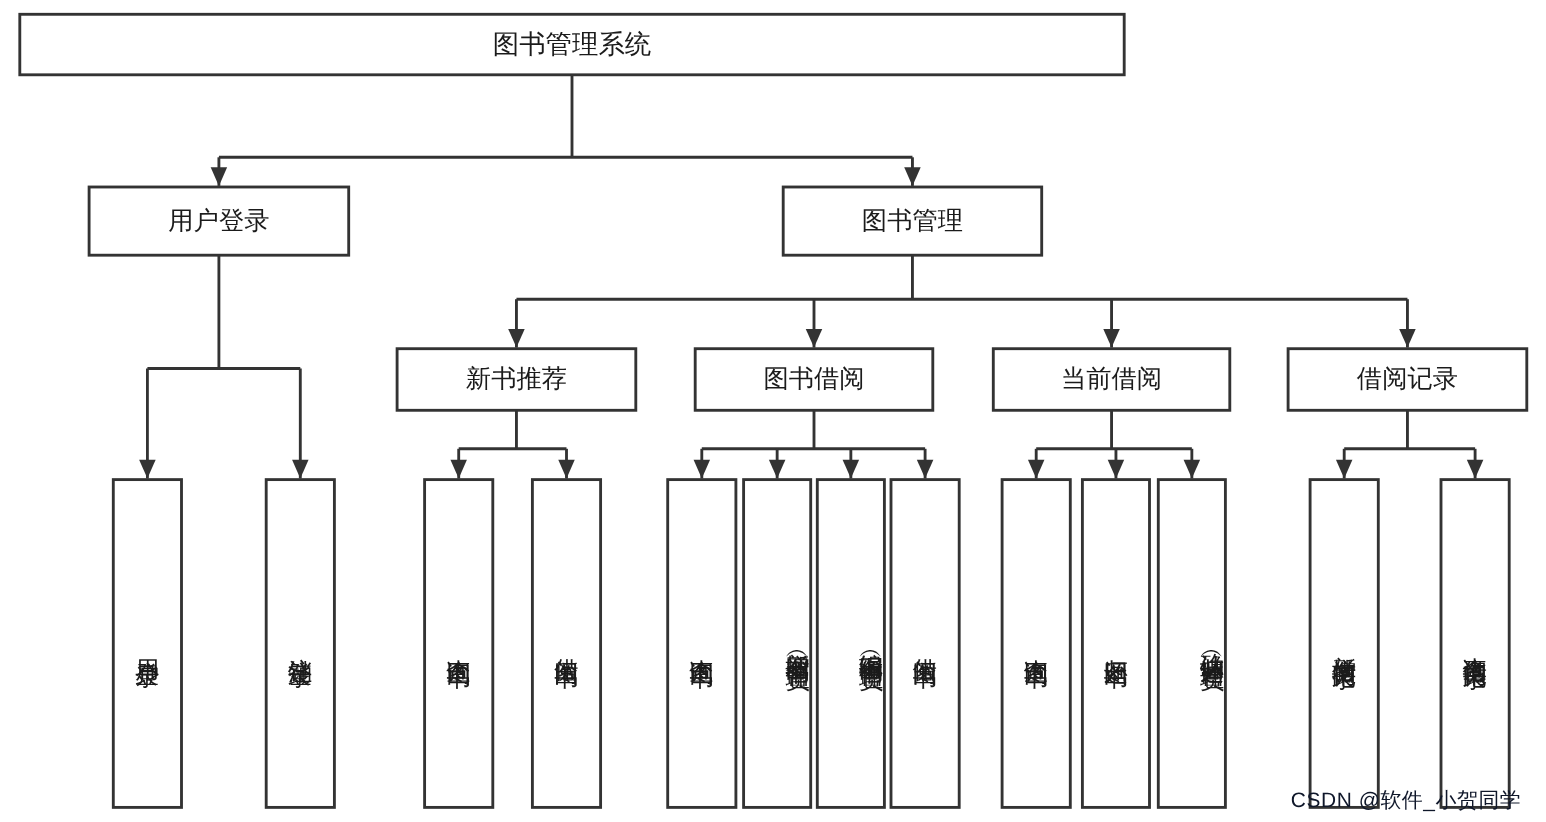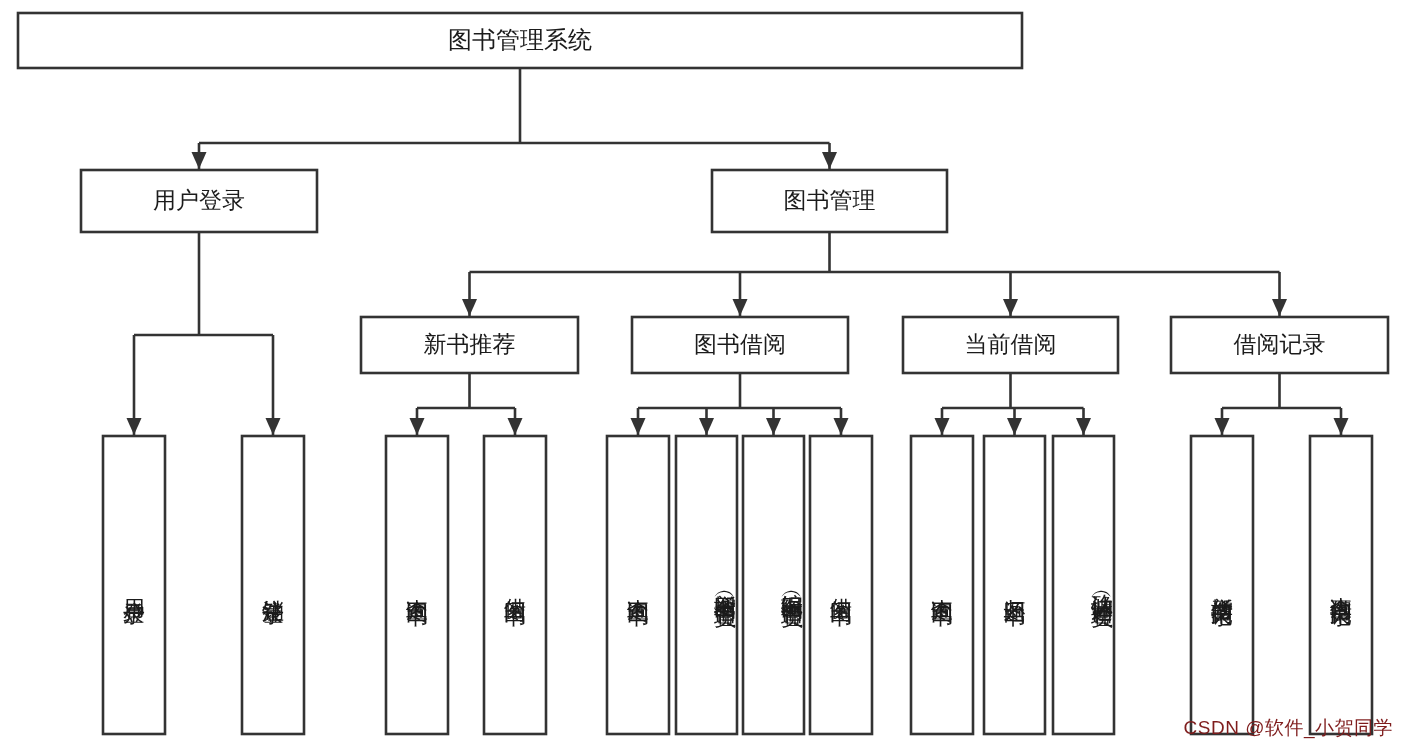--- a/index.html
+++ b/index.html
@@ -61,25 +61,25 @@
     font-size: 22px;
     line-height: 1.08;
     color: #1b1b1b;
     letter-spacing: 2px;
     white-space: nowrap;
     text-align: center;
     pointer-events: none;
   }
   .watermark {
     position: absolute;
-    right: 12px;
+    right: 22px;
     bottom: 6px;
     font-family: "Liberation Sans", "DejaVu Sans", sans-serif;
     font-size: 19px;
-    color: #7f1d1d;
+    color: #0f172a;
     white-space: nowrap;
     letter-spacing: 0.5px;
   }
 </style>
 </head>
 <body>
 
 <div id="diagram-root">
 
   <svg class="flow" viewBox="0 0 1405 747">

